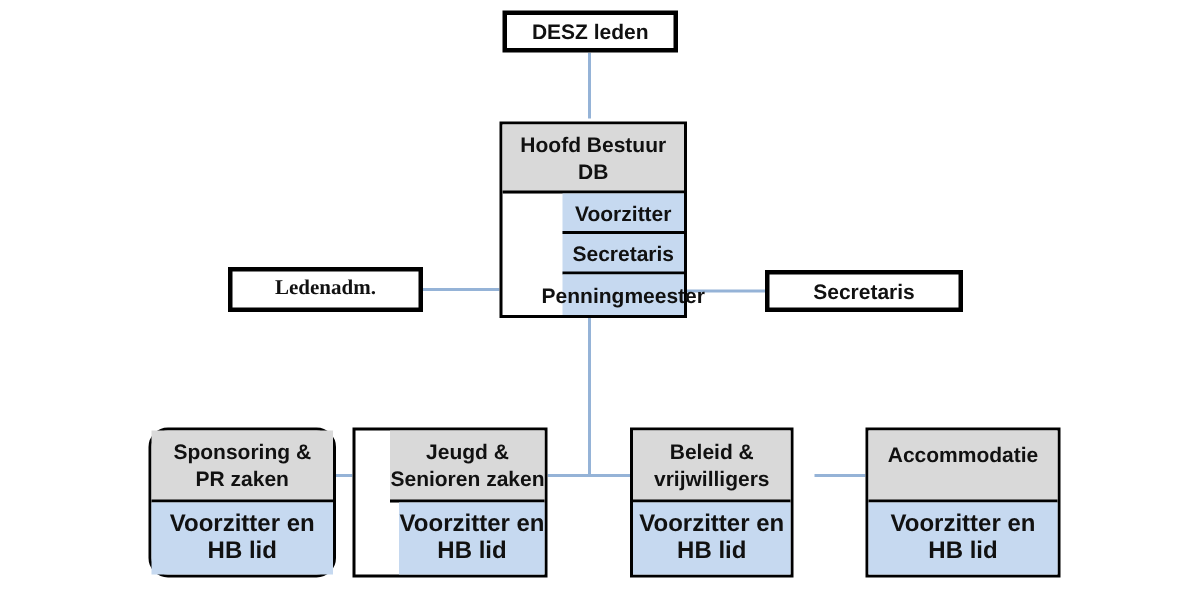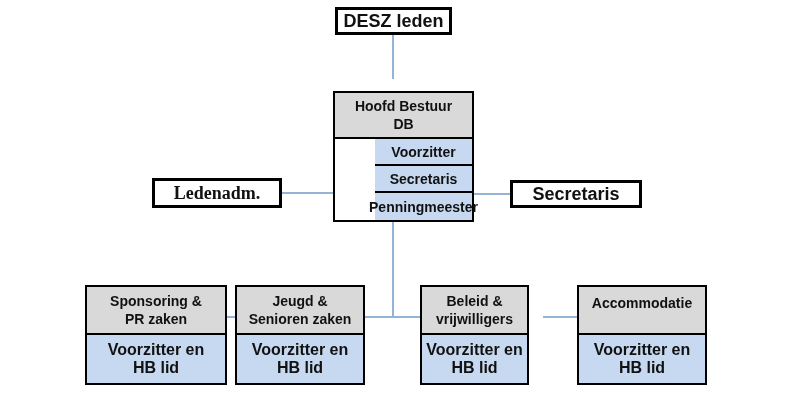--- a/index.html
+++ b/index.html
@@ -14,30 +14,30 @@
     overflow: hidden;
   }
   .box {
     position: absolute;
     display: flex;
     align-items: center;
     justify-content: center;
     text-align: center;
     background: #ffffff;
     border: 3px solid #000000;
-    font-size: 18px;
+    font-size: 14px;
     font-weight: 600;
     line-height: 18px;
     white-space: pre-line;
   }
   
   .stack {
     position: absolute;
-    left: 333px; top: 91px;
-    width: 141px;
+    left: 333px; top: 81px;
+    width: 125px;
     border: 2px solid #000000;
     background: #ffffff;
   }
   .stack-header {
     height: 46px;
     background: #d9d9d9;
     border-bottom: 2px solid #000000;
     display: flex; align-items: center; justify-content: center;
     text-align: center;
     font-size: 14px; font-weight: 600; line-height: 18px;
@@ -101,28 +101,28 @@
     <div class="stack-header">Hoofd Bestuur
 DB</div>
     <div class="stack-row">Voorzitter</div>
     <div class="stack-row">Secretaris</div>
     <div class="stack-row">Penningmeester</div>
   </div>
 
   <div class="box" style="left:152px; top:178px; width:130px; height:30px;font-family:Liberation Serif, serif;">Ledenadm.</div>
   <div class="box" style="left:510px; top:180px; width:132px; height:28px;">Secretaris</div>
 
-  <div class="dept" style="left:85px; width:142px;">
+  <div class="dept" style="left:99px; width:125px;border-radius:13px;">
     <div class="dept-header">Sponsoring &amp;
 PR zaken</div>
     <div class="dept-body">Voorzitter en
 HB lid</div>
   </div>
 
-  <div class="dept" style="left:235px; width:130px;">
+  <div class="dept" style="left:235px; width:130px;align-items:flex-end;">
     <div class="dept-header">Jeugd &amp;
 Senioren zaken</div>
     <div class="dept-body">Voorzitter en
 HB lid</div>
   </div>
 
   <div class="dept" style="left:420px; width:109px;">
     <div class="dept-header">Beleid &amp;
 vrijwilligers</div>
     <div class="dept-body">Voorzitter en

